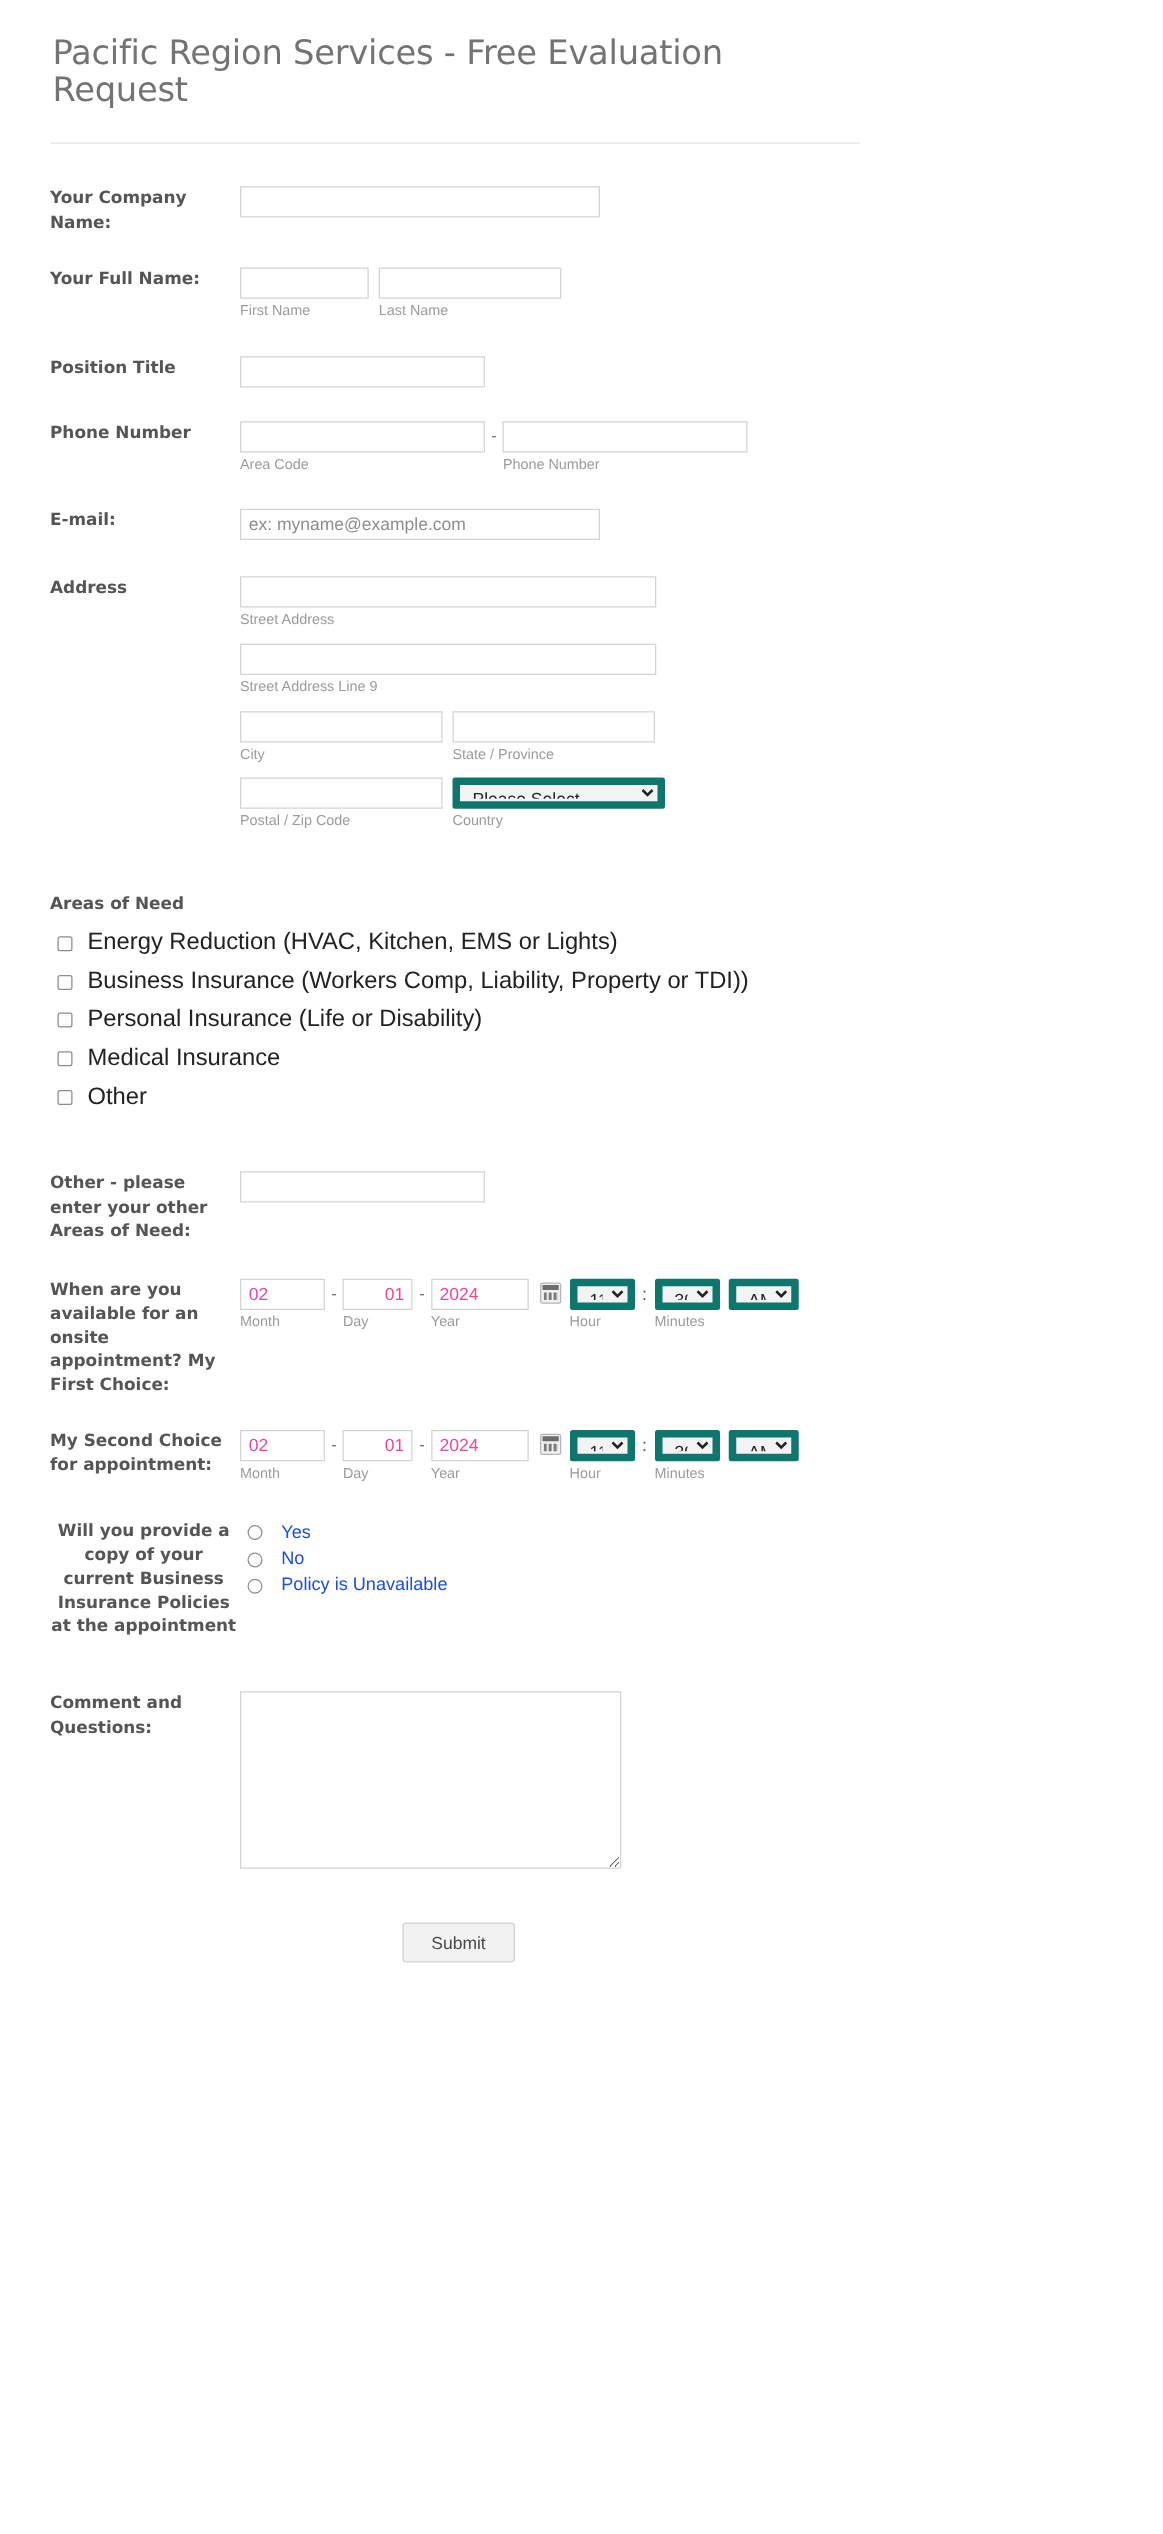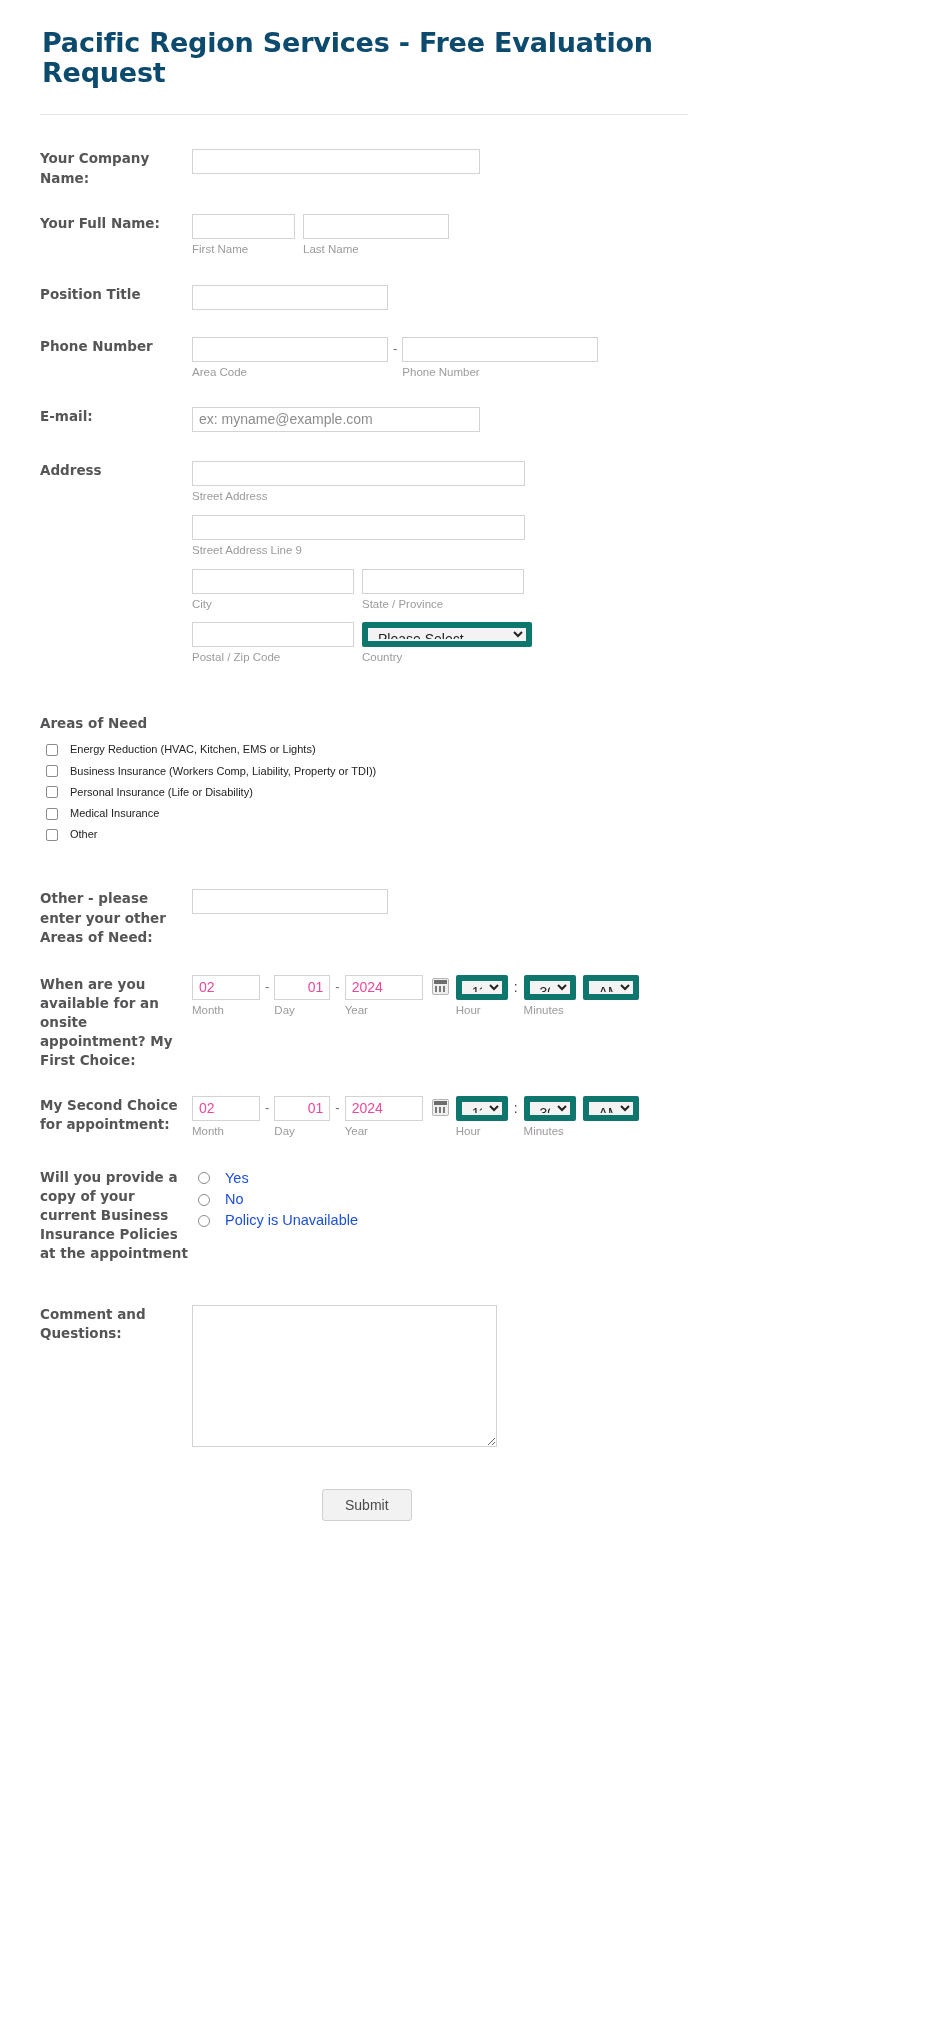--- a/index.html
+++ b/index.html
@@ -16,22 +16,22 @@
   }
   .form-wrap {
     width: 930px;
     box-sizing: border-box;
     padding: 28px 40px 0 40px;
   }
   .form-title {
     font-family: "DejaVu Sans", sans-serif;
     font-size: 27px;
     line-height: 1.12;
-    font-weight: bold;
-    color: #0c4a6e;
+    font-weight: normal;
+    color: #737373;
     letter-spacing: -0.2px;
     margin: 0;
     padding: 0 0 0 2px;
     max-width: 650px;
   }
   .title-rule {
     border: 0;
     border-top: 1px solid #e6e6e6;
     margin: 26px 0 0 0;
     width: 648px;
@@ -101,21 +101,21 @@
   .blk-company { padding-top: 34px; }
   .blk-name    { padding-top: 26px; }
   .blk-pos     { padding-top: 28px; }
   .blk-phone   { padding-top: 27px; }
   .blk-email   { padding-top: 27px; }
   .blk-address { padding-top: 29px; }
   .blk-needs   { padding-top: 50px; }
   .blk-other   { padding-top: 44px; }
   .blk-date1   { padding-top: 28px; }
   .blk-date2   { padding-top: 25px; }
-  .blk-radio   { padding-top: 29px; }
+  .blk-radio   { padding-top: 29px; text-align: center; }
   .blk-comment { padding-top: 42px; }
   .blk-submit  { padding-top: 38px; padding-bottom: 40px; }
 
   
   .addr-line { padding-bottom: 11px; }
   .addr-line:last-child { padding-bottom: 0; }
   .addr-cols { display: flex; gap: 8px; }
 
   select.sel {
     box-sizing: border-box;
@@ -149,21 +149,21 @@
   .cbox {
     width: 12px; height: 12px;
     border: 1px solid #8c8c8c;
     border-radius: 2px;
     background: #fff;
     box-sizing: border-box;
     flex: 0 0 12px;
   }
   .cb-label {
     font-family: "Liberation Sans", sans-serif;
-    font-size: 11px;
+    font-size: 19px;
     color: #222;
     padding-left: 12px;
     line-height: 1.2;
   }
   
   .rd-row {
     display: flex;
     align-items: center;
     padding: 2px 0;
   }

